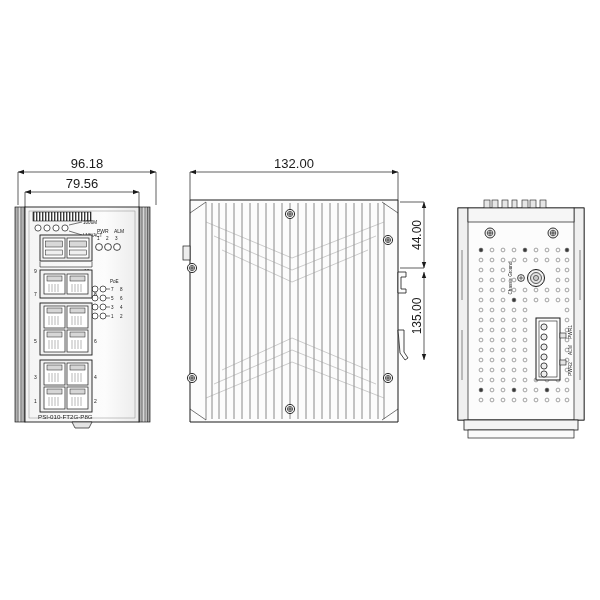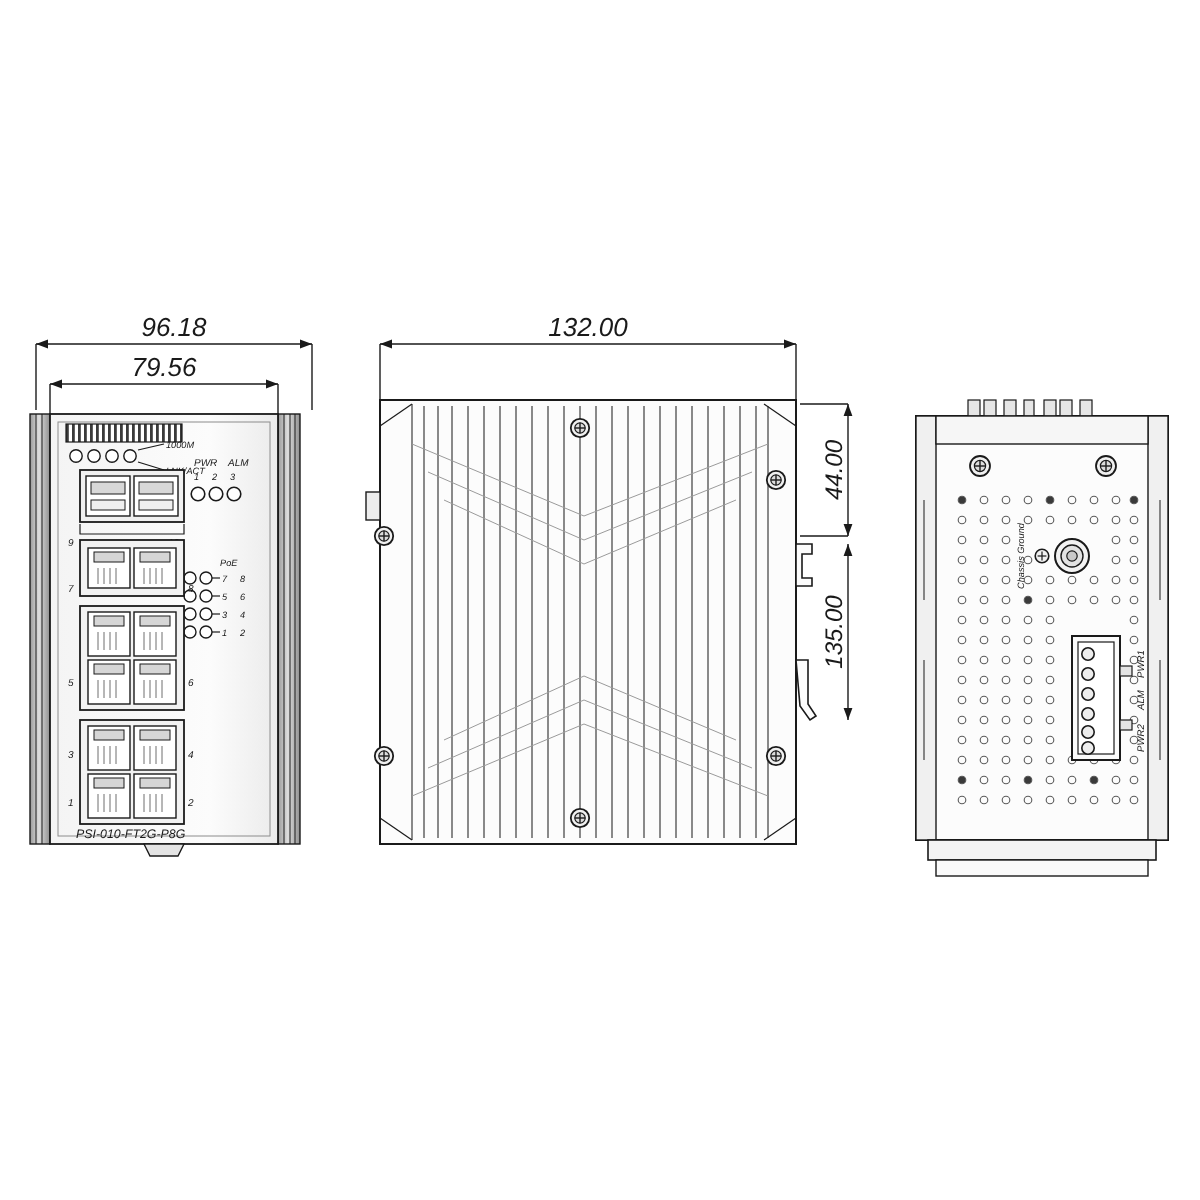--- a/index.html
+++ b/index.html
@@ -5,21 +5,21 @@
   html, body {
     margin: 0; padding: 0;
     background: #ffffff;
   }
   body {
     width: 600px; height: 600px;
     font-family: "Liberation Sans", sans-serif;
     overflow: hidden;
     position: relative;
   }
-  #stage { position: absolute; inset: 0; font-style: italic; }
+  #stage { position: absolute; inset: 0; }
   svg { display: block; }
   .dimtext {
     font-family: "Liberation Sans", sans-serif;
     fill: #1a1a1a;
   }
   .lbl {
     font-family: "Liberation Sans", sans-serif;
     fill: #1a1a1a;
   }
 </style>

